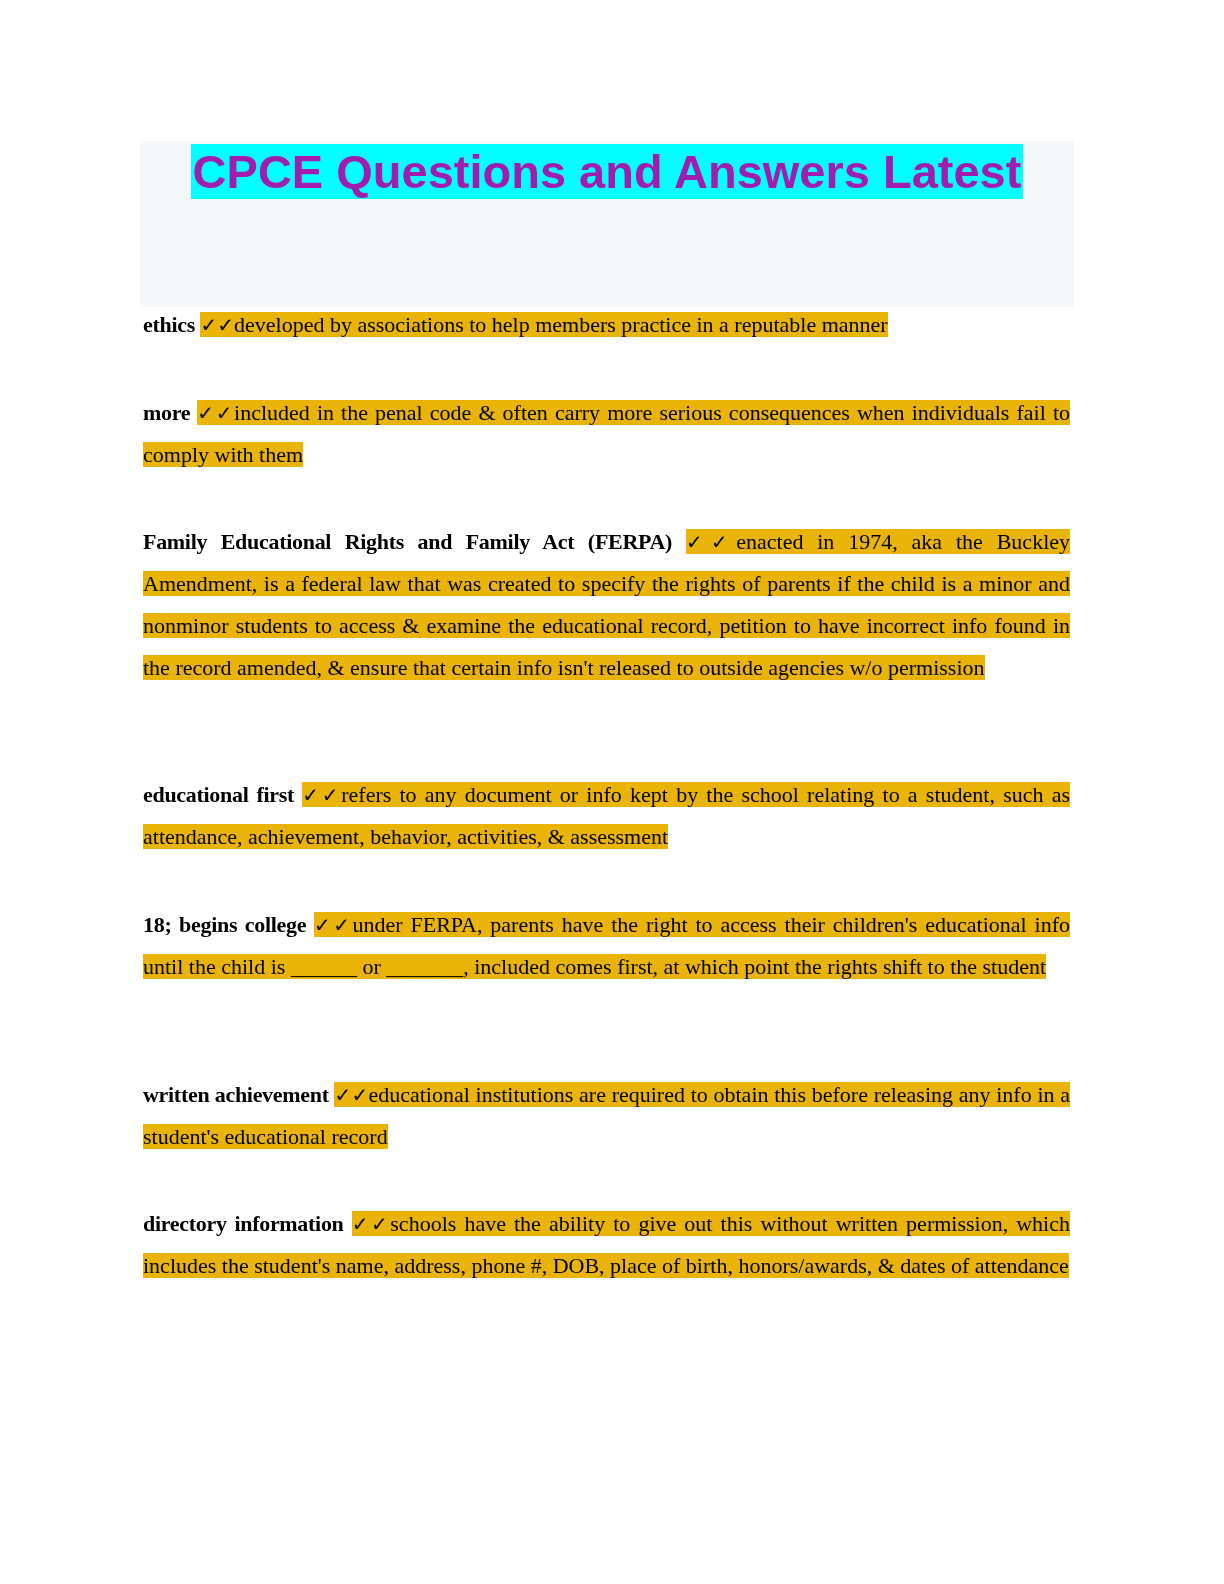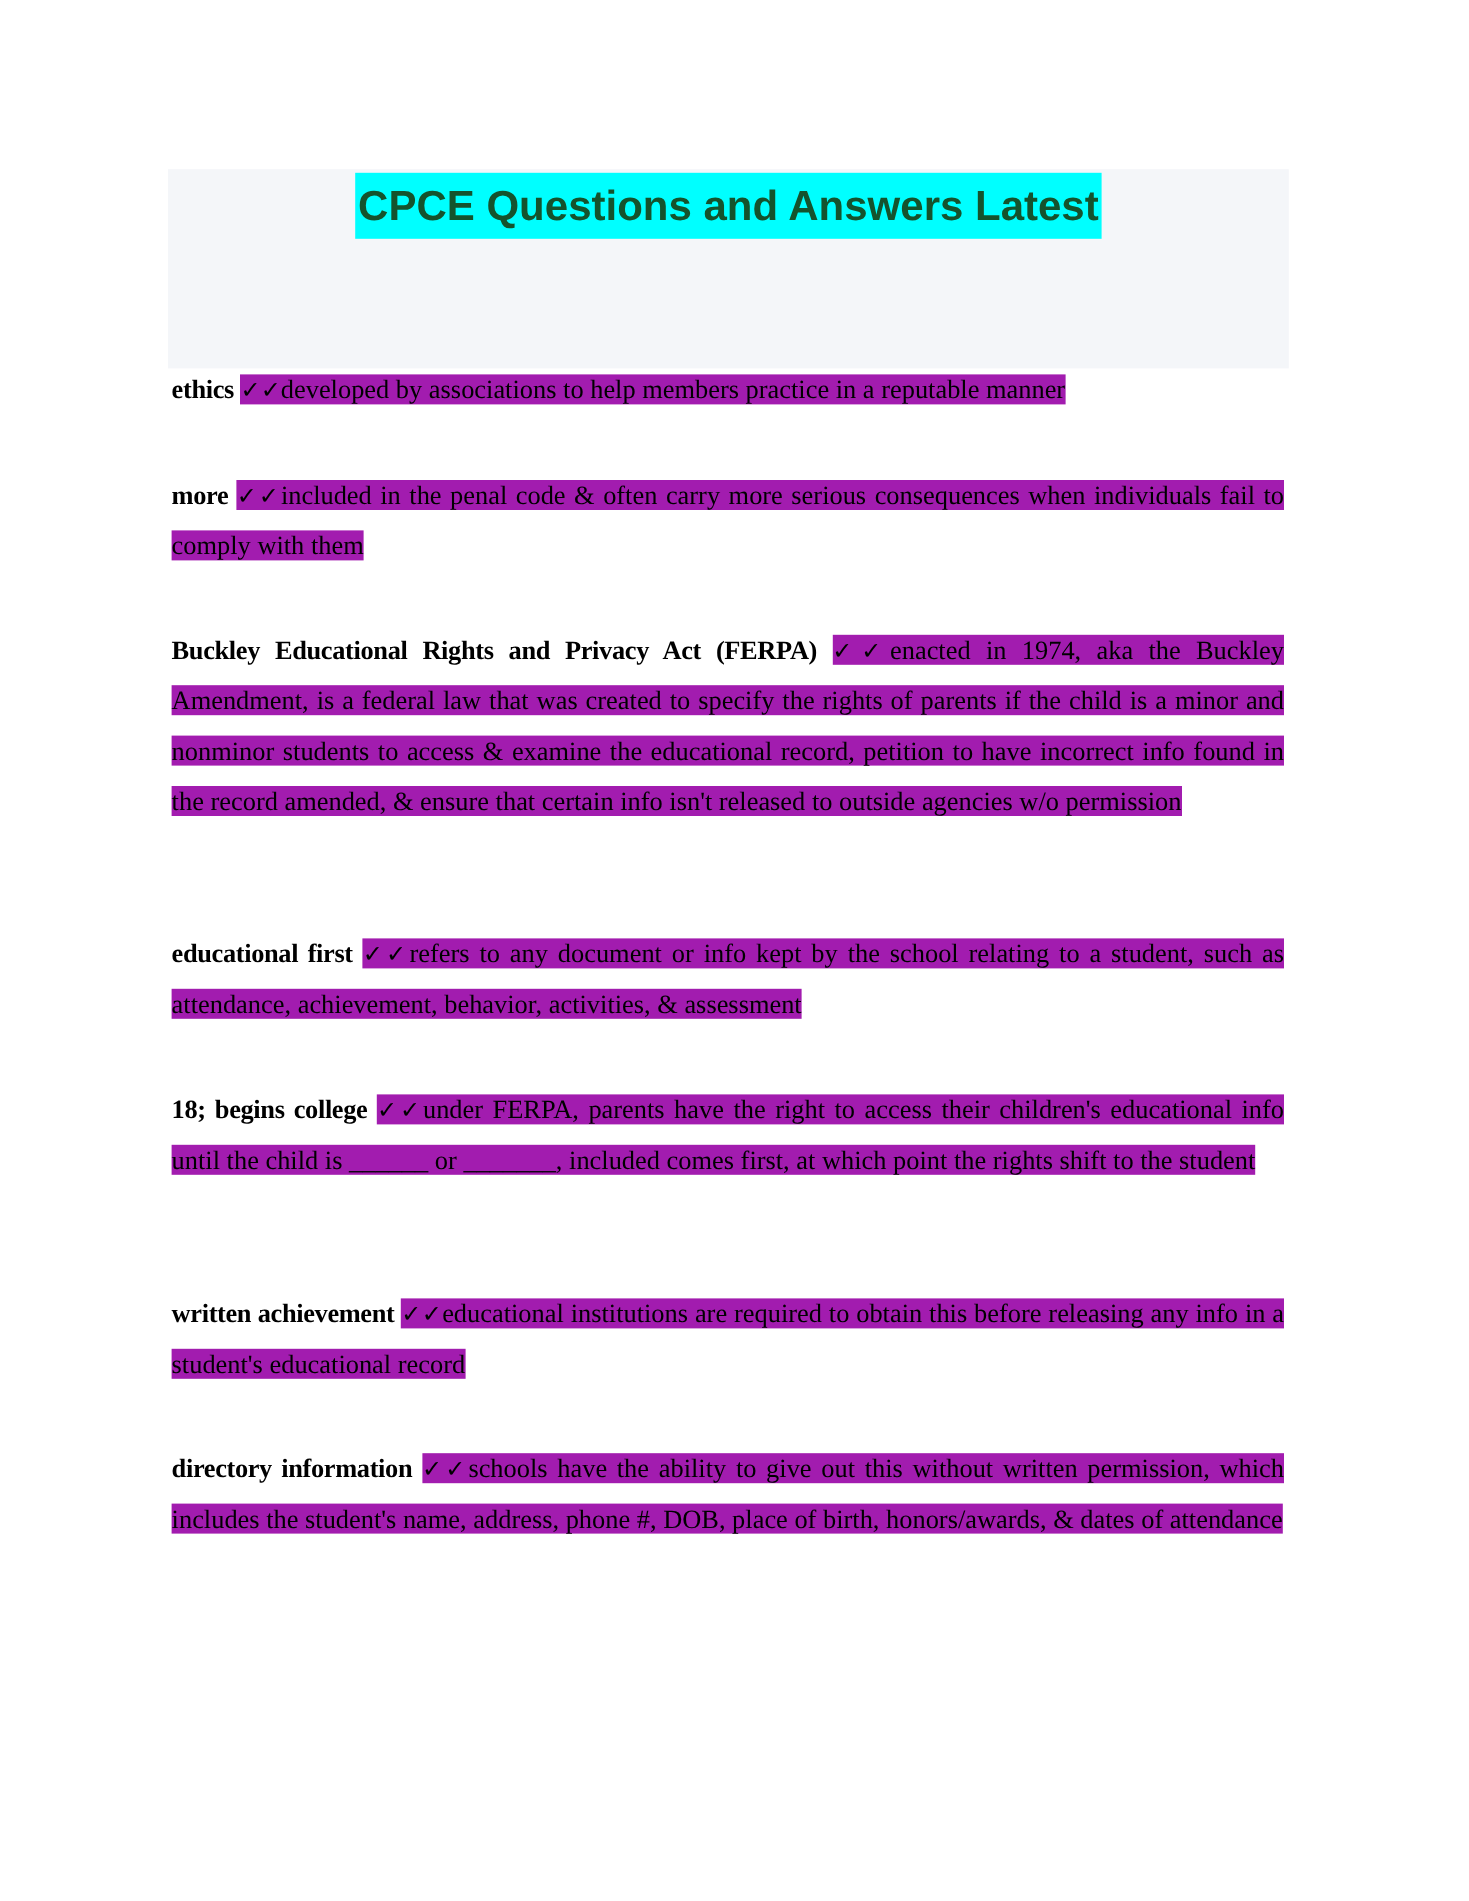--- a/index.html
+++ b/index.html
@@ -2,53 +2,53 @@
 <html><head>
 <meta charset="utf-8">
 <style>
   html, body { margin: 0; padding: 0; background: #ffffff; }
   body { width: 1224px; height: 1584px; position: relative; overflow: hidden; }
   .title-box {
     position: absolute; left: 140px; top: 141px; width: 934px; height: 166px;
     background: #f4f6f9; text-align: center;
   }
   .title-line {
-    display: inline-block; background: #00ffff; color: #14532d;
+    display: inline-block; background: #00ffff; color: #a21caf;
     font-family: "Liberation Sans", sans-serif; font-weight: bold;
-    font-size: 35px; line-height: 55px; padding: 0 2px;
+    font-size: 47px; line-height: 55px; padding: 0 2px;
   }
   .title-l1 { margin-top: 3px; }
   .entry {
     position: absolute; left: 143px; width: 927px;
     font-family: "Liberation Serif", serif; font-size: 22px; line-height: 42px;
     color: #000; text-align: justify;
   }
   .term { font-weight: bold; letter-spacing: -0.3px; margin-top: 40px; }
-  .hl { background: #a21caf; }
+  .hl { background: #eab308; }
   .check { font-family: "DejaVu Sans", sans-serif; font-size: 20px; font-weight: bold; }
 </style>
 </head>
 <body>
 
 <div class="title-box">
   <span class="title-line title-l1">CPCE Questions and Answers Latest</span><br>
 </div>
 
 <div class="entry" style="top:304px">
   <span class="term">ethics</span>
   <span class="hl"><span class="check">✓✓</span><span>developed by associations to help members practice in a reputable manner</span></span>
 </div>
 
 <div class="entry" style="top:392px">
   <span class="term">more</span>
   <span class="hl"><span class="check">✓✓</span><span>included in the penal code &amp; often carry more serious consequences when individuals fail to comply with them</span></span>
 </div>
 
 <div class="entry" style="top:521px">
-  <span class="term">Buckley Educational Rights and Privacy Act (FERPA)</span>
+  <span class="term">Family Educational Rights and Family Act (FERPA)</span>
   <span class="hl"><span class="check">✓✓</span><span>enacted in 1974, aka the Buckley Amendment, is a federal law that was created to specify the rights of parents if the child is a minor and nonminor students to access &amp; examine the educational record, petition to have incorrect info found in the record amended, &amp; ensure that certain info isn't released to outside agencies w/o permission</span></span>
 </div>
 
 <div class="entry" style="top:774px">
   <span class="term">educational first</span>
   <span class="hl"><span class="check">✓✓</span><span>refers to any document or info kept by the school relating to a student, such as attendance, achievement, behavior, activities, &amp; assessment</span></span>
 </div>
 
 <div class="entry" style="top:904px">
   <span class="term">18; begins college</span>

